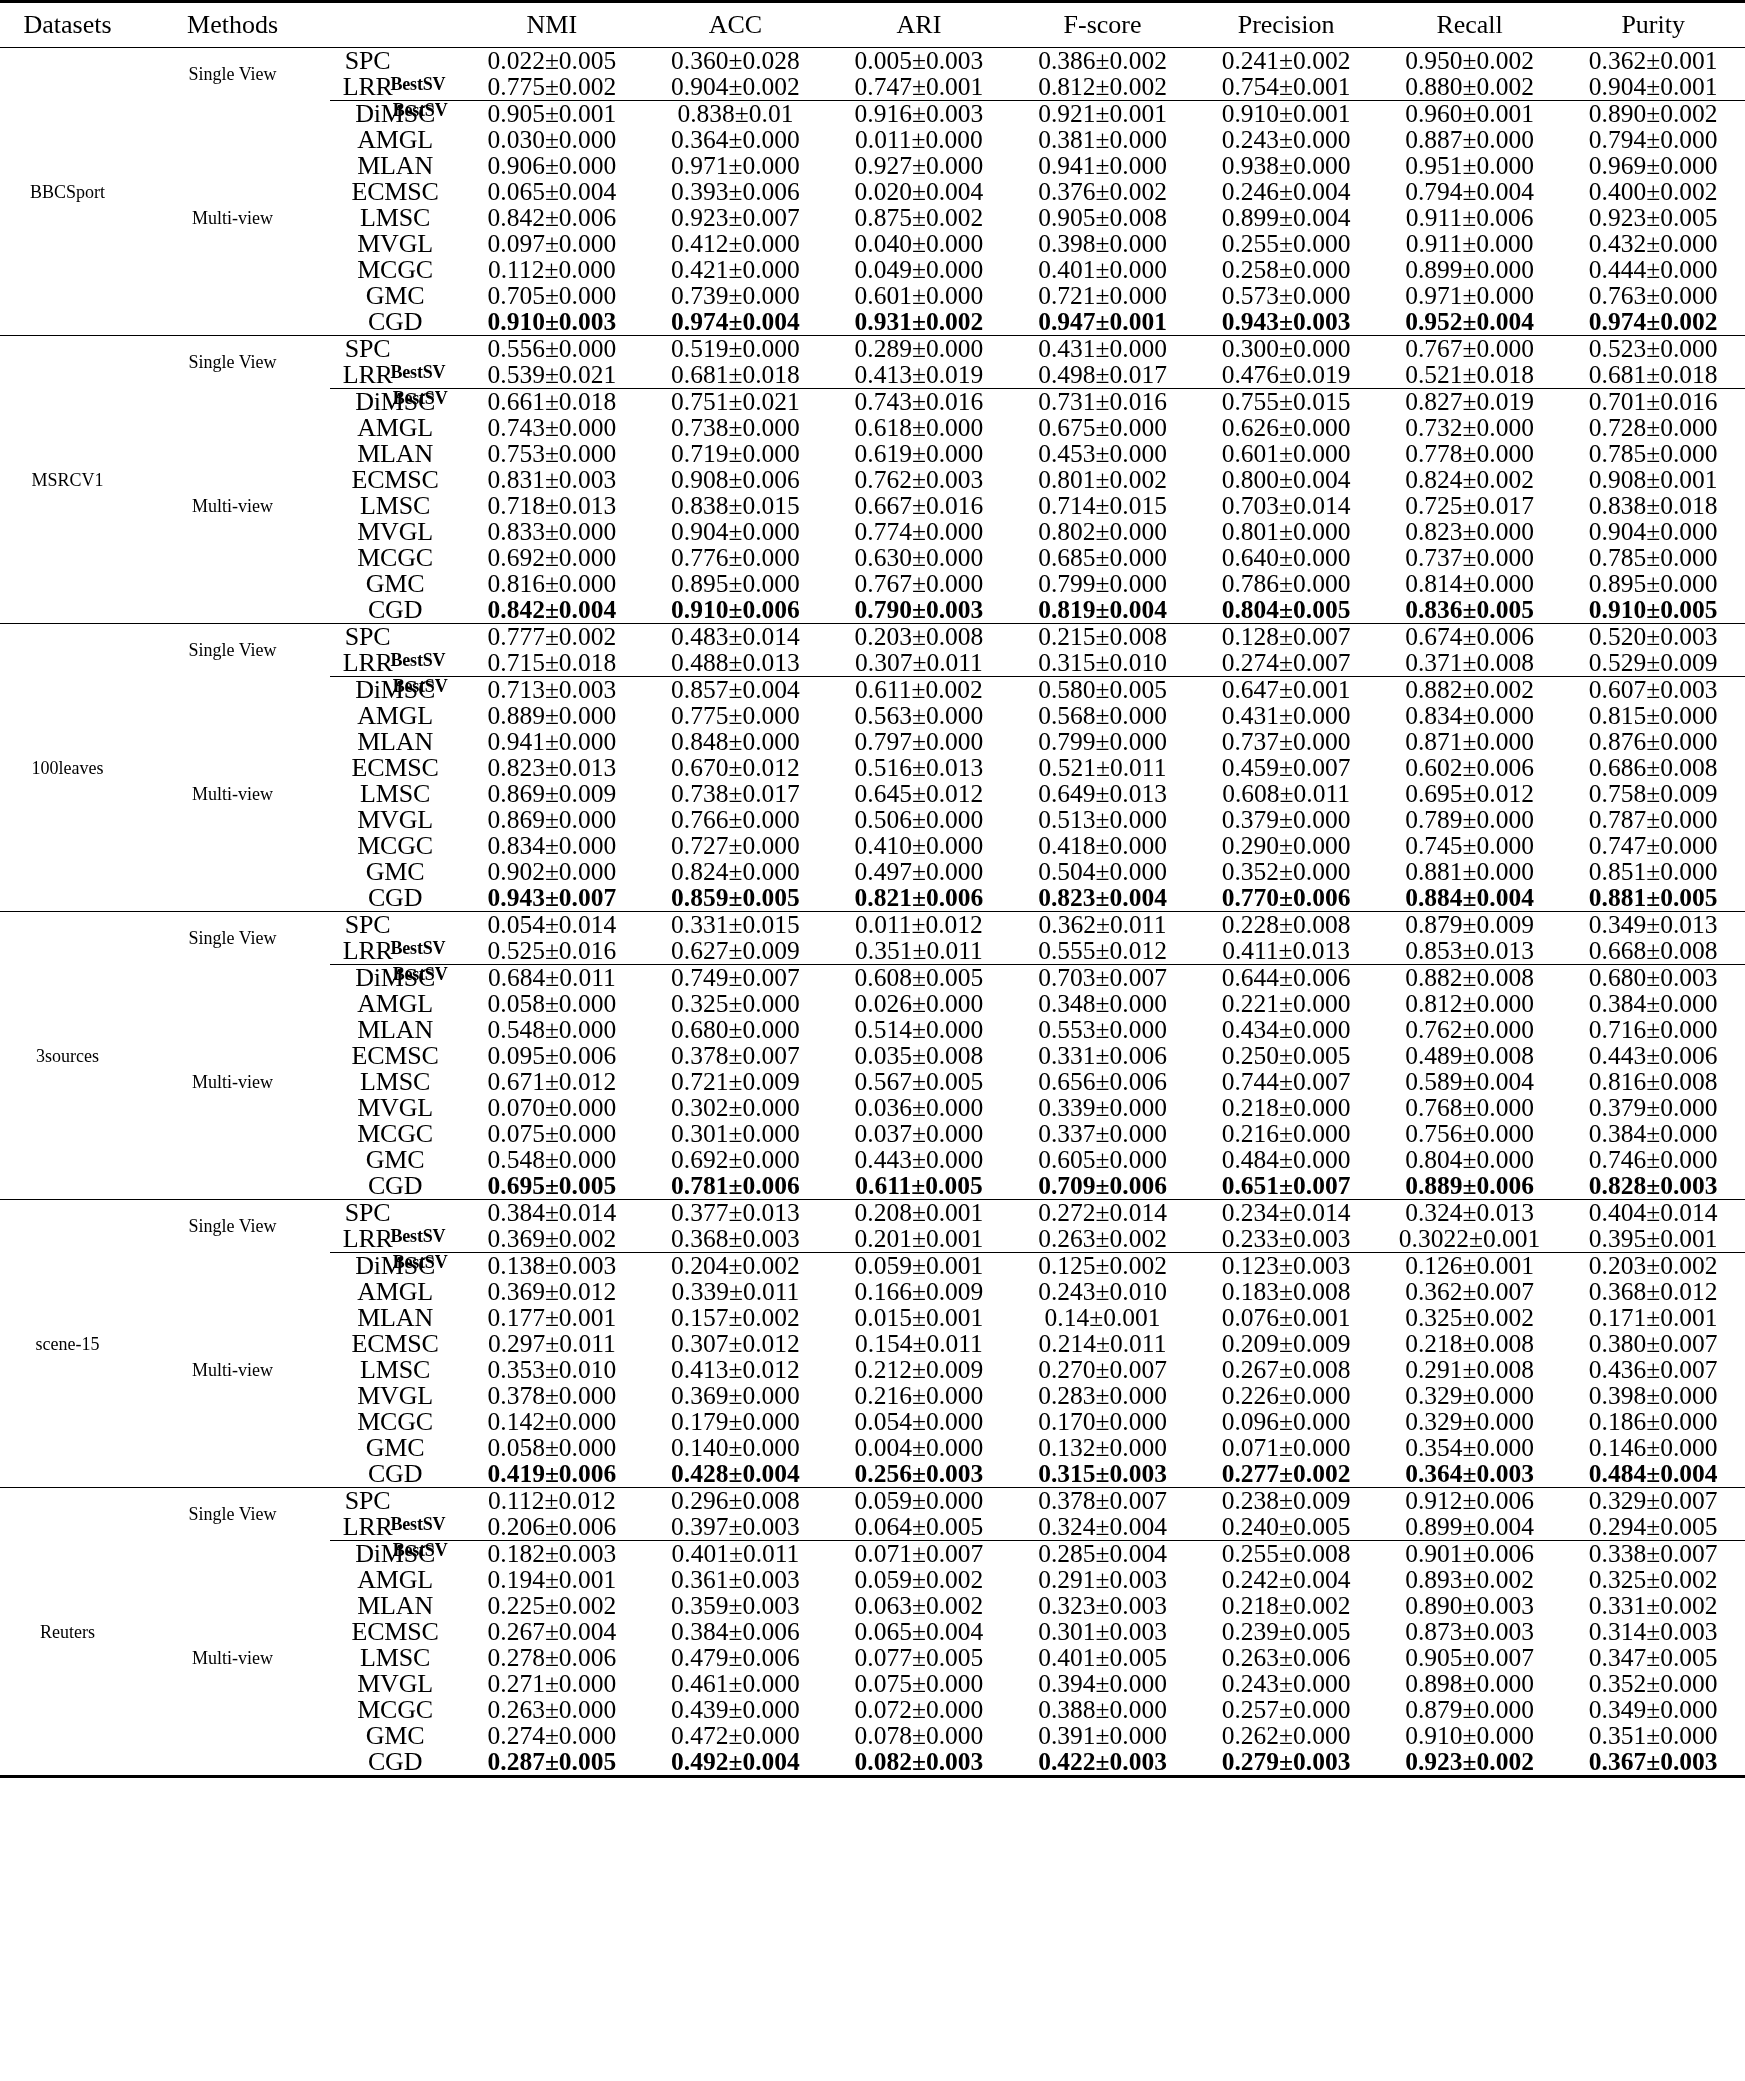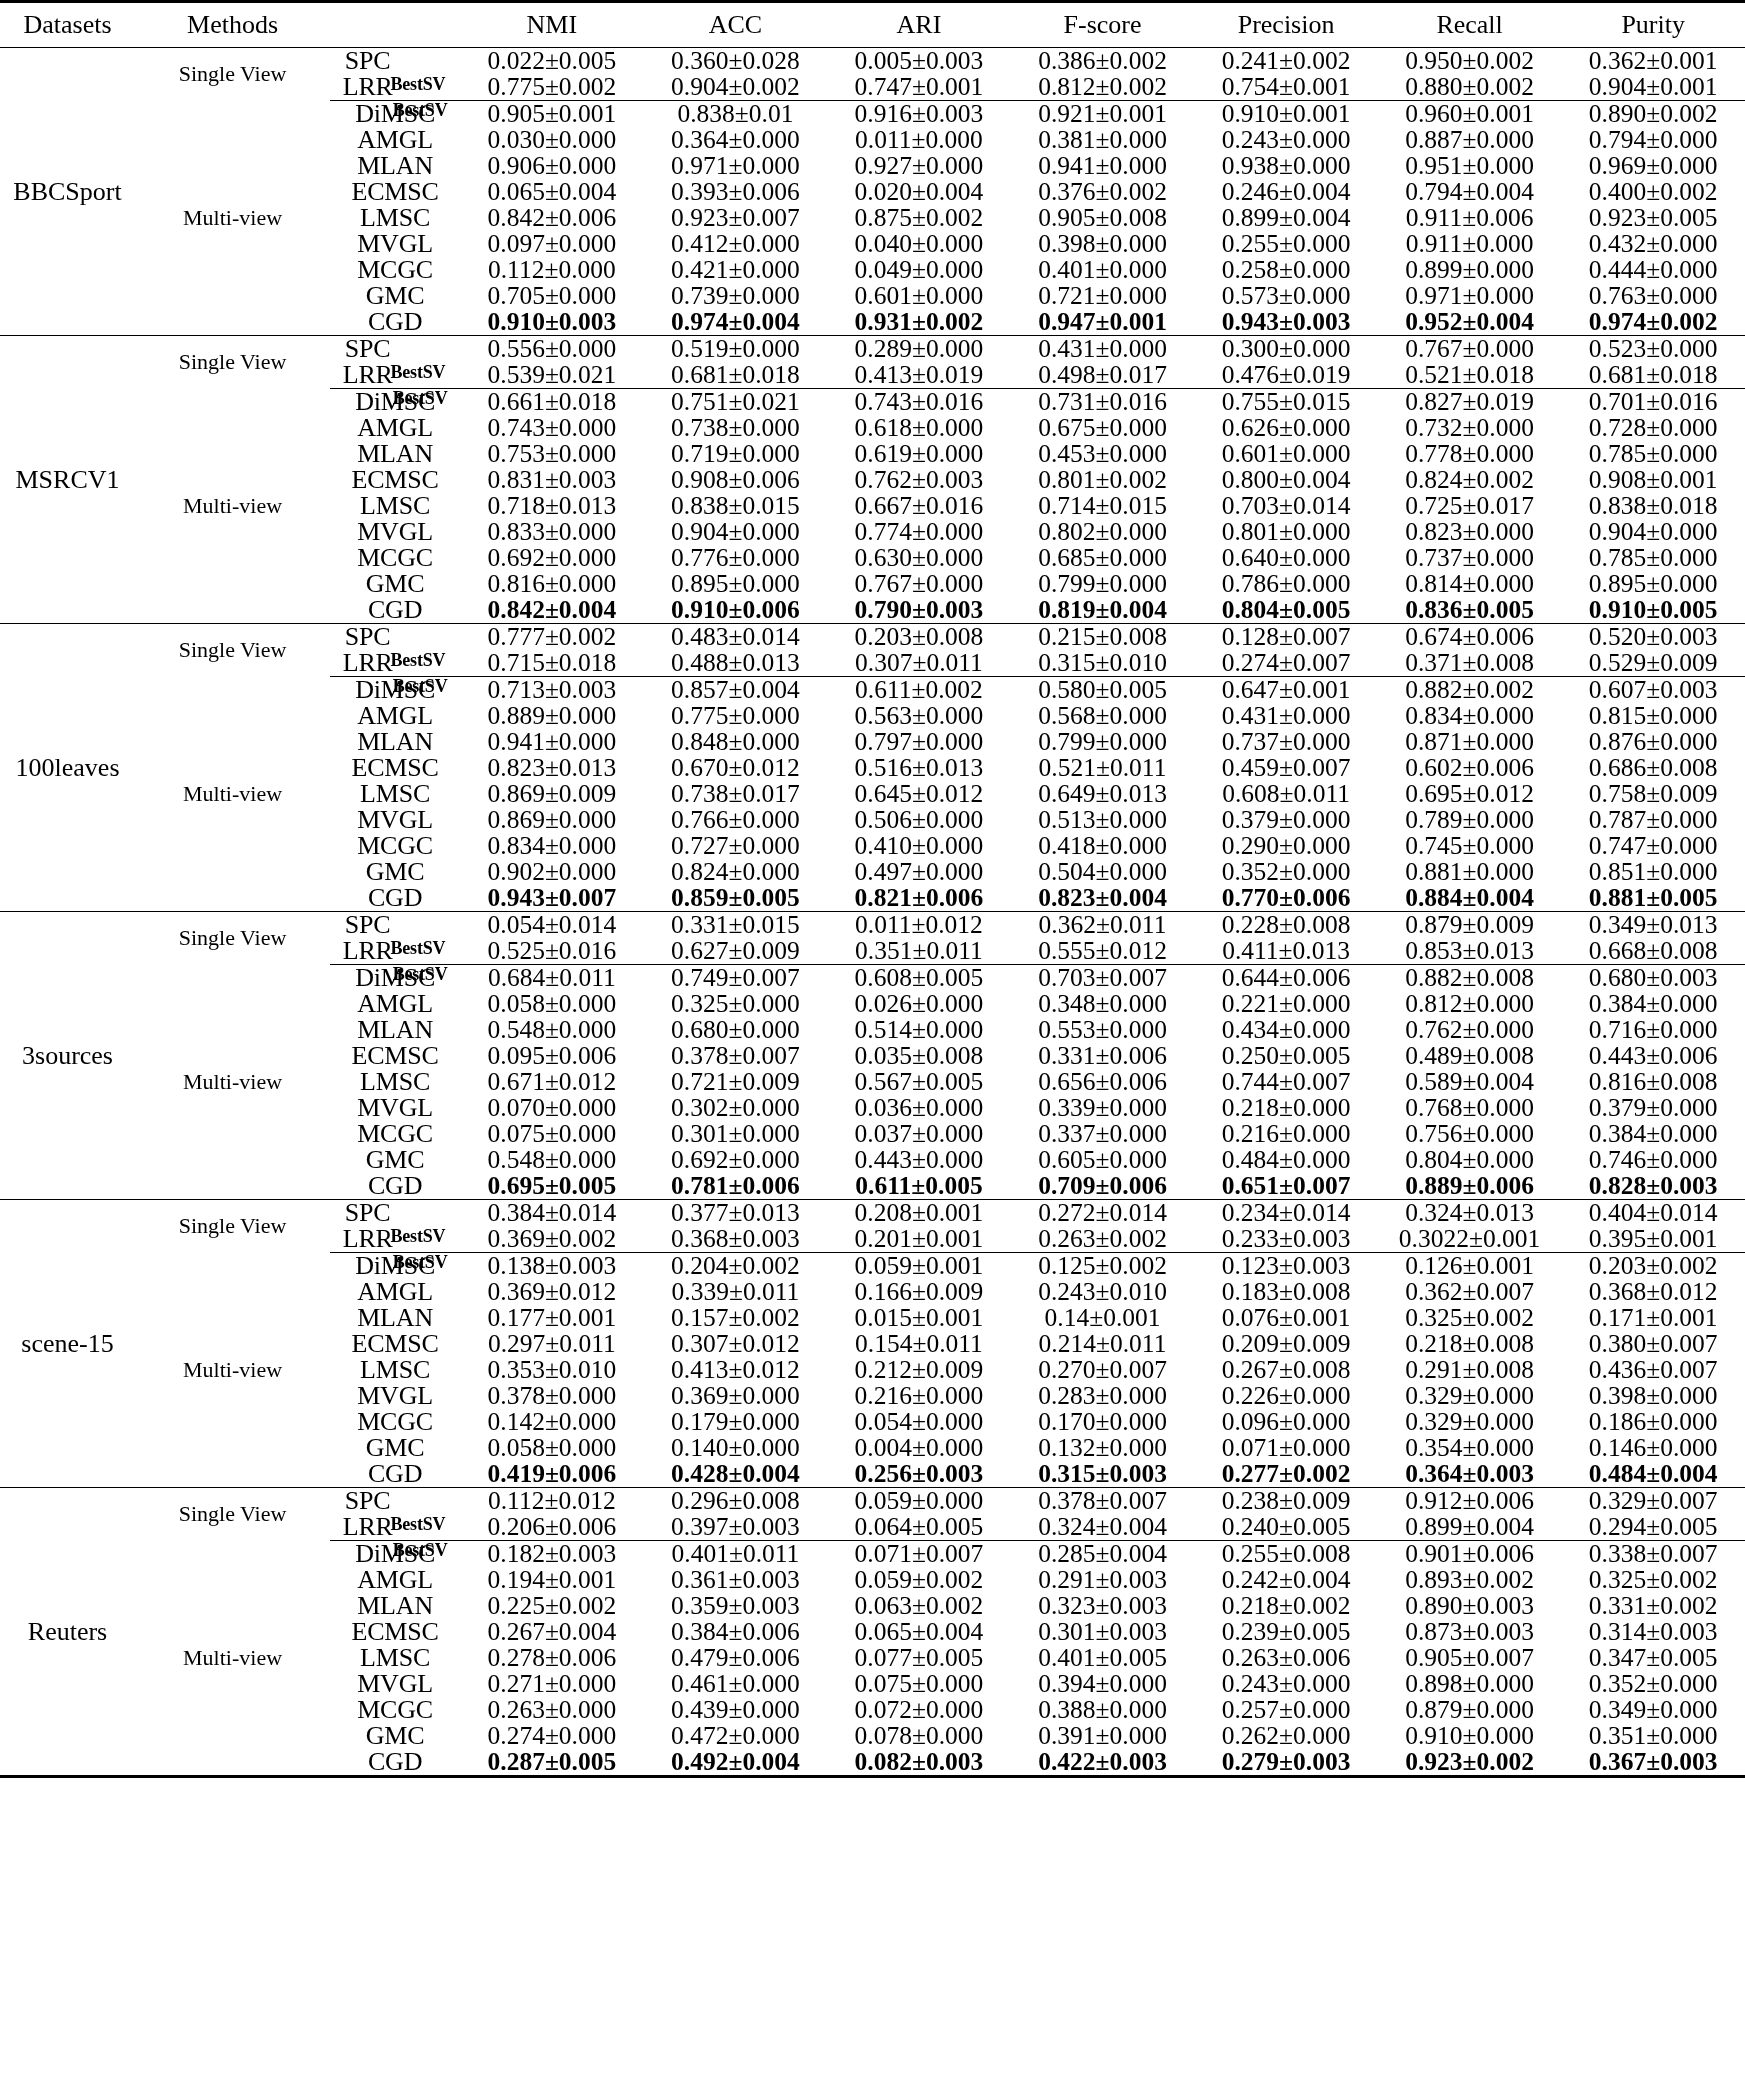--- a/index.html
+++ b/index.html
@@ -46,25 +46,25 @@
   .headrule   { border-bottom: 1.6px solid #000; }
 
   thead th {
     height: 44px;
     font-size: 26px;
     font-weight: normal;
   }
   tbody tr { height: 23.8px; }
 
   td.dataset-cell {
-    font-size: 26px;
+    font-size: 18px;
     text-align: center;
   }
   td.group-cell {
-    font-size: 22px;
+    font-size: 18px;
     text-align: center;
   }
   td.method-cell {
     font-weight: bold;
     text-align: right;
     padding-right: 8px;
     font-size: 26px;
     letter-spacing: -0.2px;
   }
   td.method-cell .sub {

